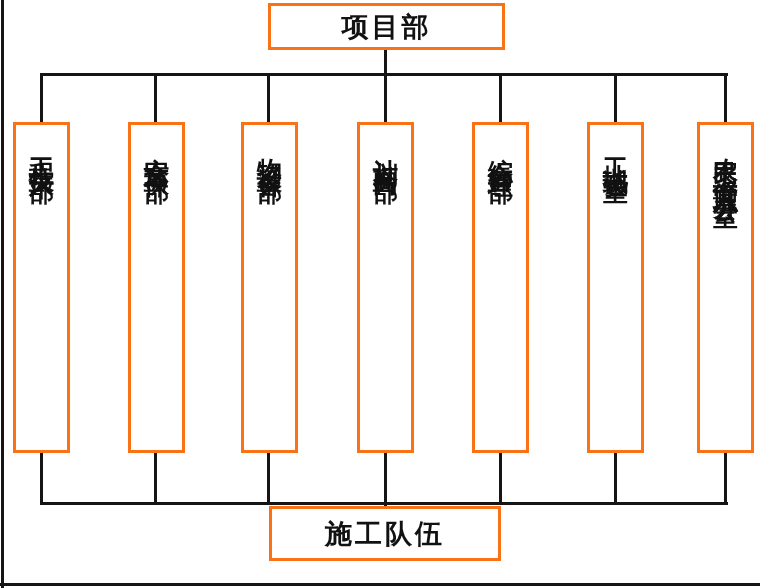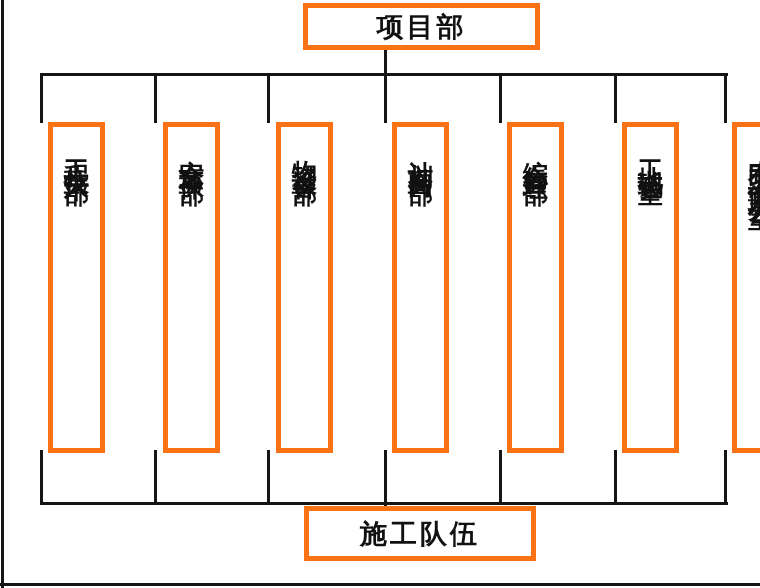--- a/index.html
+++ b/index.html
@@ -25,25 +25,24 @@
   .page-border-bottom {
     position: absolute;
     left: 0; top: 583px;
     width: 760px; height: 3px;
     background: #151515;
   }
   
   .box {
     position: absolute;
     background: #ffffff;
-    border: 5px solid #f97316;
+    border: 3px solid #f97316;
     display: flex;
     align-items: center;
     justify-content: center;
-    margin-left: 35px;
   }
   .top-box {
     left: 268px; top: 3px;
     width: 237px; height: 47px;
   }
   .bottom-box {
     left: 269px; top: 506px;
     width: 232px; height: 55px;
   }
   .hlabel {

